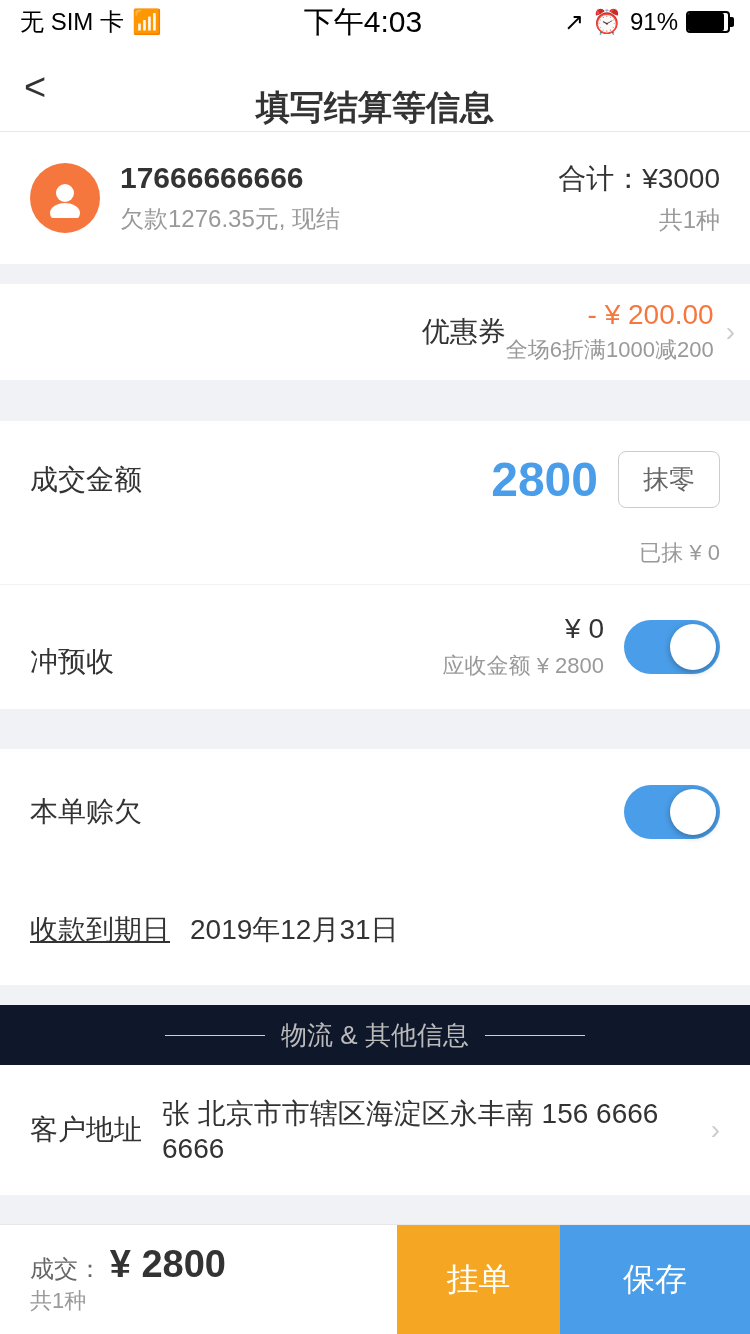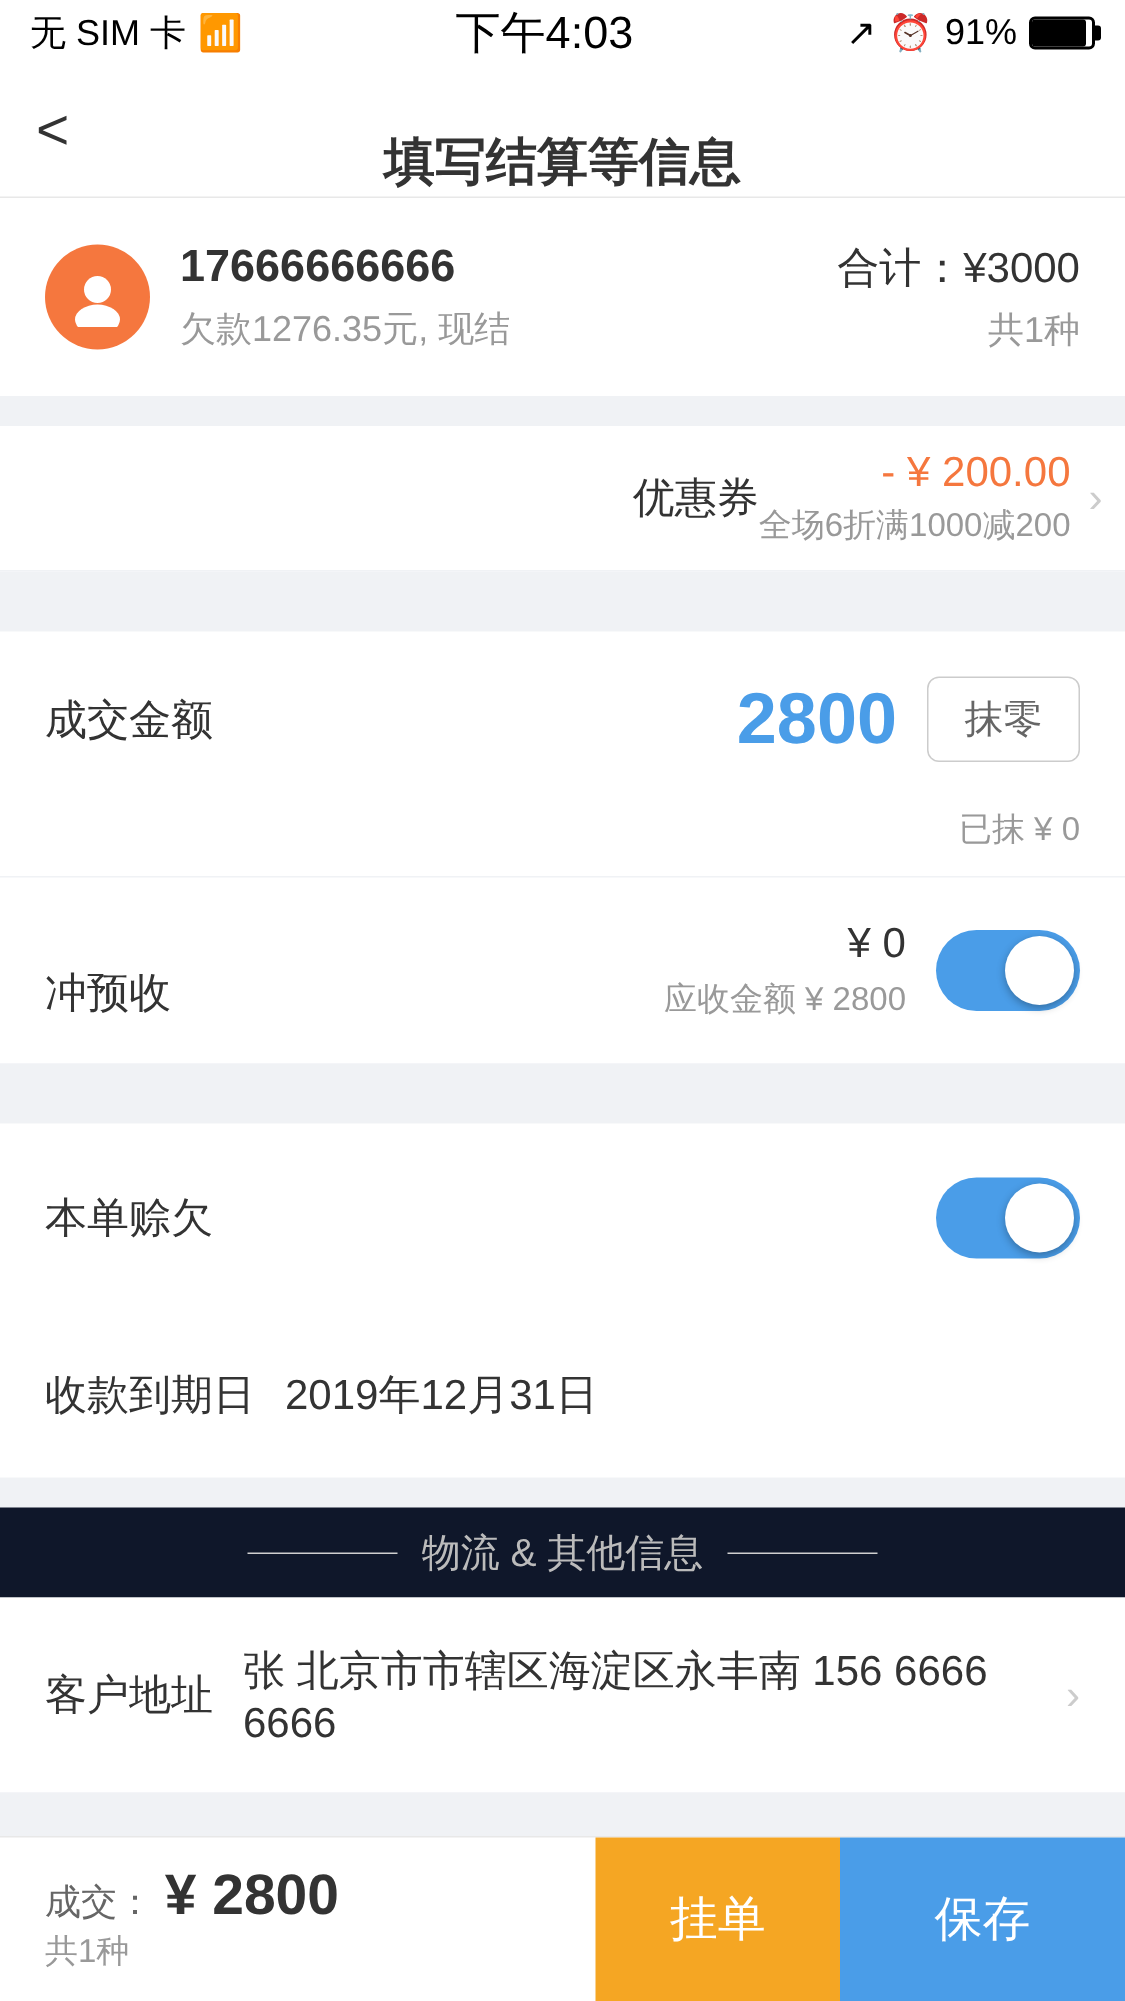--- a/index.html
+++ b/index.html
@@ -205,21 +205,21 @@
       align-items: center;
       justify-content: space-between;
     }
     .debt-label { font-size: 28px; color: #333; }
     .duedate-row {
       padding: 36px 30px;
       display: flex;
       align-items: center;
       gap: 20px;
     }
-    .duedate-label { font-size: 28px; color: #333; }
+    .duedate-label { font-size: 28px; color: #333; text-decoration: underline; }
     .duedate-value { font-size: 28px; color: #333; }
 
     
     .logistics-divider {
       background: #0f172a;
       height: 60px;
       display: flex;
       align-items: center;
       justify-content: center;
       margin-top: 20px;

